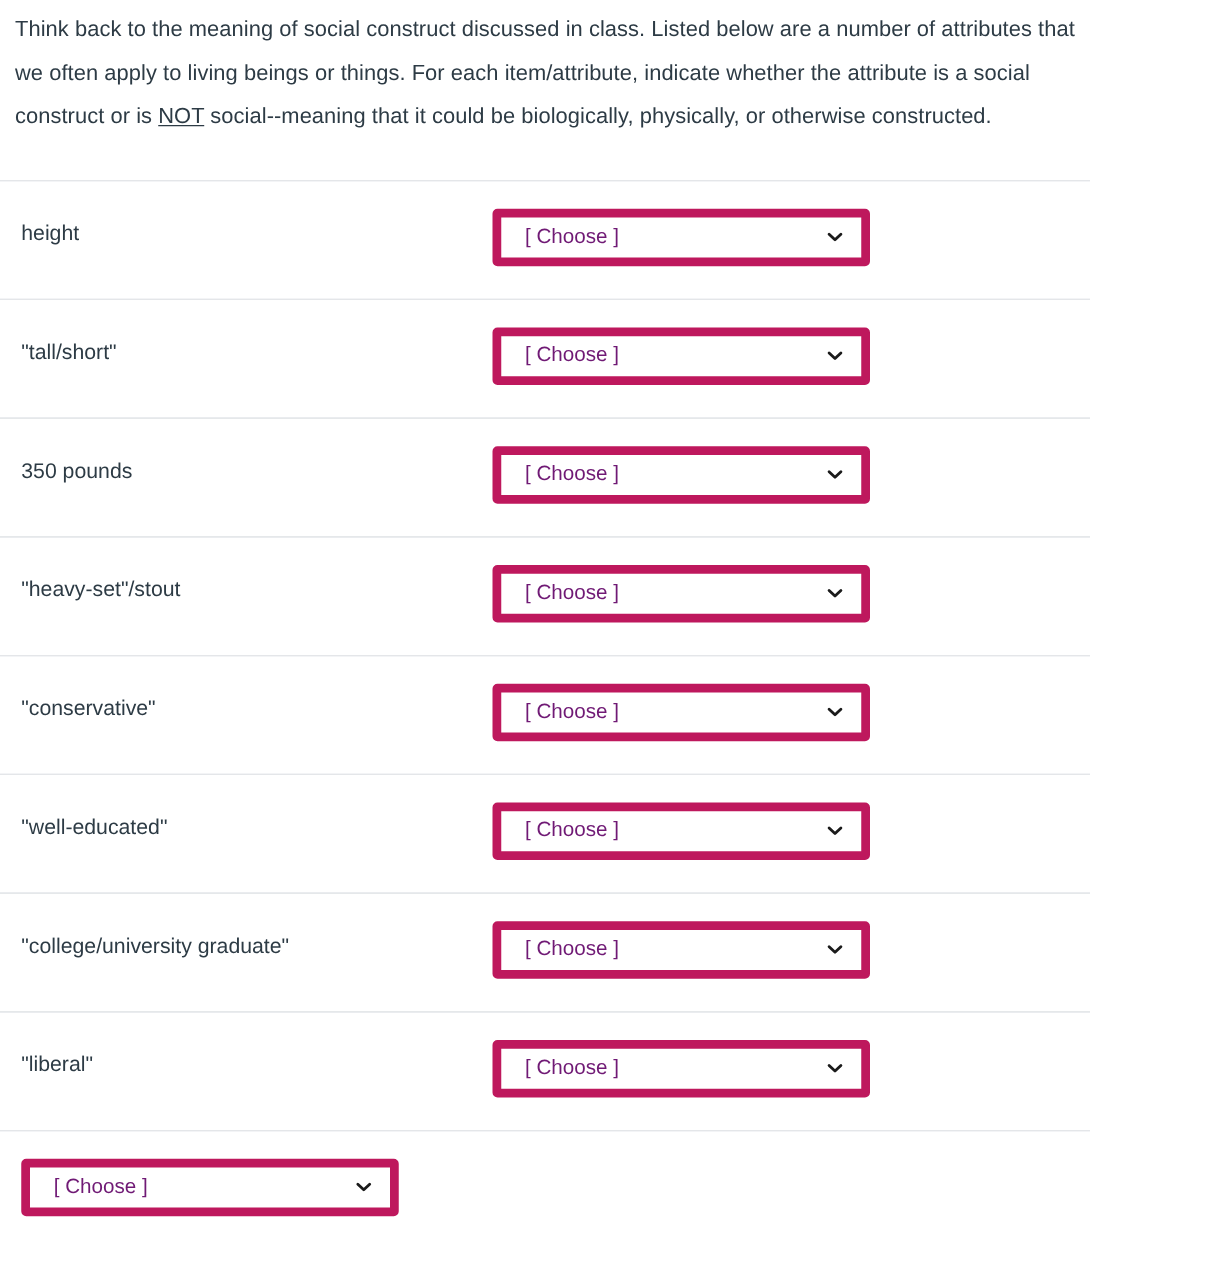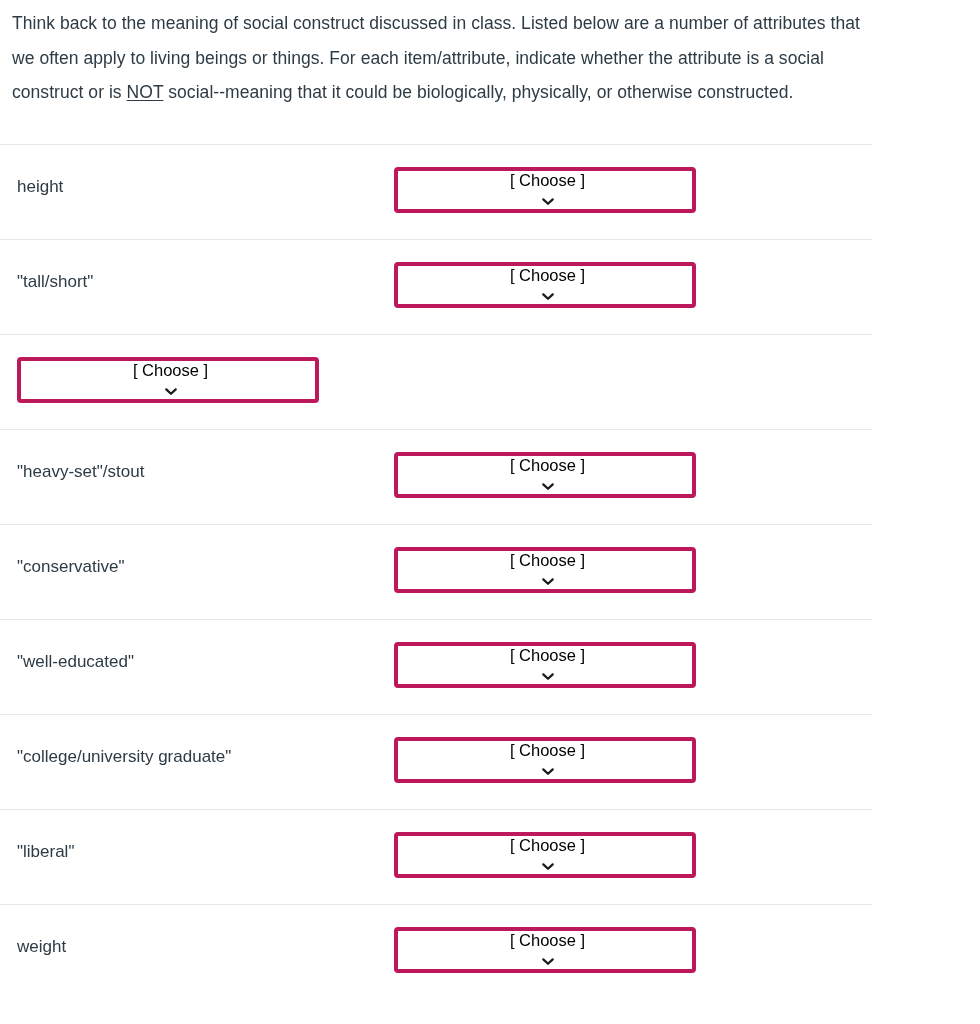--- a/index.html
+++ b/index.html
@@ -77,30 +77,29 @@
     flex: 0 0 auto;
     padding-top: 22px;
   }
 
   .answer-select {
     position: relative;
     box-sizing: border-box;
     width: 302px;
     height: 46px;
     background: #ffffff;
-    border: 4px solid #be185d;
+    border: 7px solid #be185d;
     border-radius: 4px;
     display: flex;
     align-items: center;
     padding: 0 14px 0 19px;
     font-size: 16.5px;
-    color: #000000;
+    color: #701a75;
     cursor: pointer;
     user-select: none;
-    flex-direction: column;
   }
 
   .answer-select .select-value {
     flex: 1 1 auto;
     white-space: nowrap;
     overflow: hidden;
   }
 
   .chevron-icon {
     flex: 0 0 auto;
@@ -146,20 +145,21 @@
         <span class="select-value">[ Choose ]</span>
         <span class="chevron-icon">
           <svg viewBox="0 0 16 16" aria-hidden="true">
             <path d="M2.6 5.0 L8 10.0 L13.4 5.0" fill="none" stroke="currentColor" stroke-width="2.6" stroke-linecap="round" stroke-linejoin="round"></path>
           </svg>
         </span>
       </div>
     </div>
   </div>
       <div class="answer-row">
+    <div class="answer-label">350 pounds</div>
     <div class="answer-select-wrap">
       <div class="answer-select">
         <span class="select-value">[ Choose ]</span>
         <span class="chevron-icon">
           <svg viewBox="0 0 16 16" aria-hidden="true">
             <path d="M2.6 5.0 L8 10.0 L13.4 5.0" fill="none" stroke="currentColor" stroke-width="2.6" stroke-linecap="round" stroke-linejoin="round"></path>
           </svg>
         </span>
       </div>
     </div>
@@ -223,21 +223,20 @@
         <span class="select-value">[ Choose ]</span>
         <span class="chevron-icon">
           <svg viewBox="0 0 16 16" aria-hidden="true">
             <path d="M2.6 5.0 L8 10.0 L13.4 5.0" fill="none" stroke="currentColor" stroke-width="2.6" stroke-linecap="round" stroke-linejoin="round"></path>
           </svg>
         </span>
       </div>
     </div>
   </div>
       <div class="answer-row">
-    <div class="answer-label">weight</div>
     <div class="answer-select-wrap">
       <div class="answer-select">
         <span class="select-value">[ Choose ]</span>
         <span class="chevron-icon">
           <svg viewBox="0 0 16 16" aria-hidden="true">
             <path d="M2.6 5.0 L8 10.0 L13.4 5.0" fill="none" stroke="currentColor" stroke-width="2.6" stroke-linecap="round" stroke-linejoin="round"></path>
           </svg>
         </span>
       </div>
     </div>

